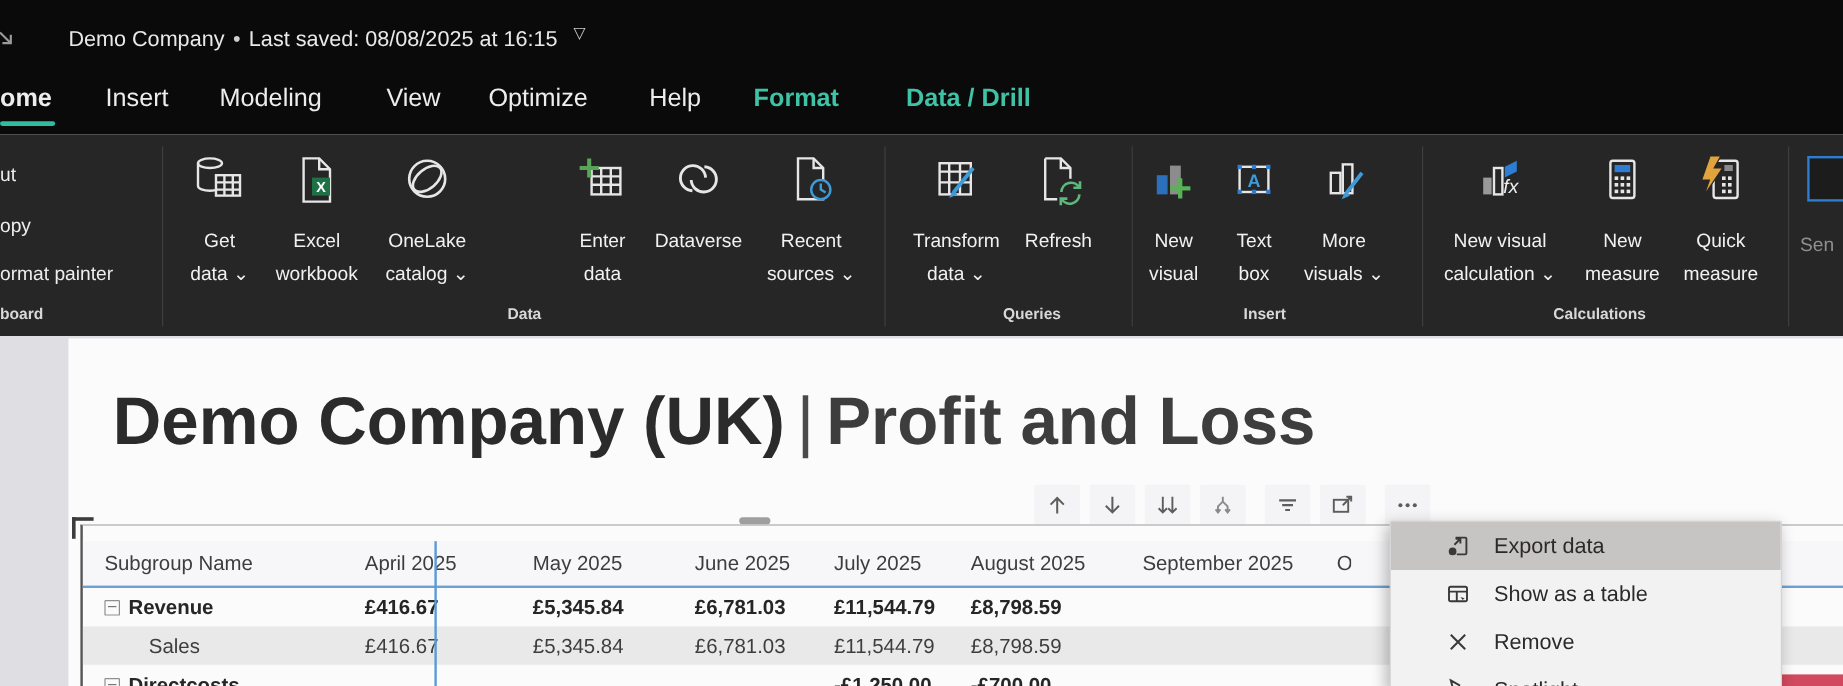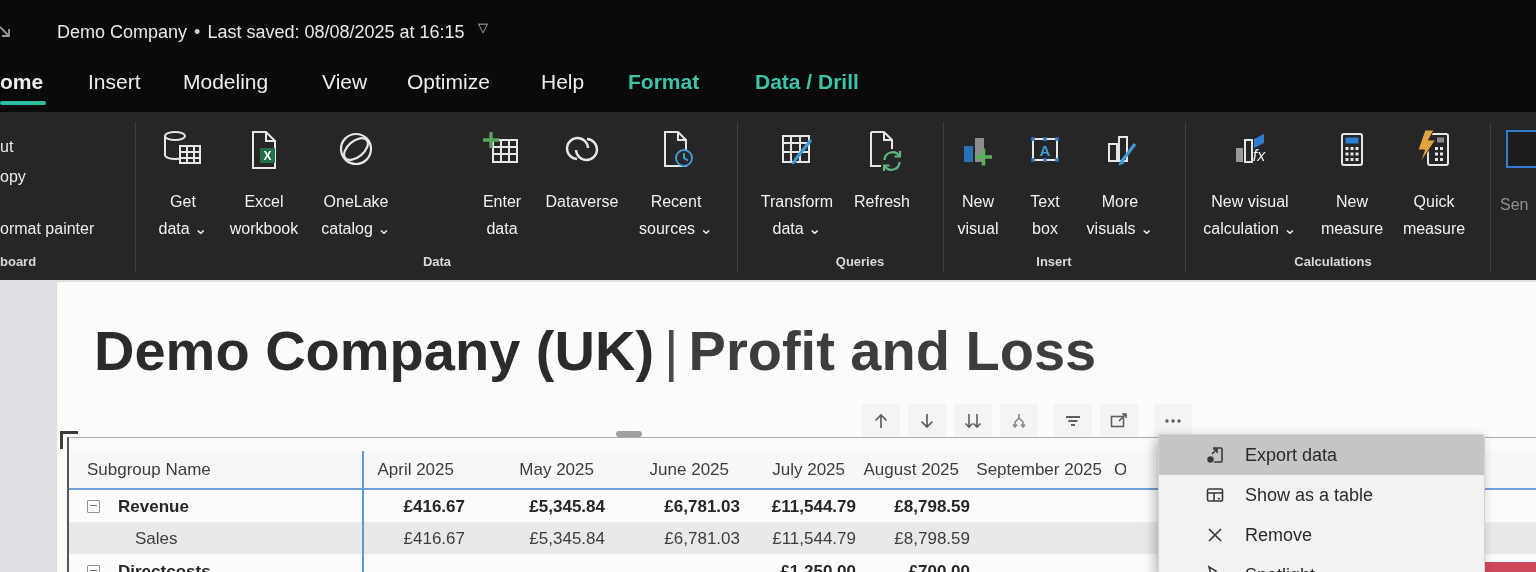--- a/index.html
+++ b/index.html
@@ -44,23 +44,23 @@
   
   .corner-bracket{position:absolute;left:3px;top:149px;width:15px;height:15px;
     border-left:3px solid #3c3c3c;border-top:3px solid #3c3c3c;}
   .drag-handle{position:absolute;left:559px;top:149px;width:26px;height:6px;background:#9f9f9f;border-radius:3px;}
   .visual{position:absolute;left:10px;top:155px;width:1469px;height:135px;overflow:hidden;
     border-left:2px solid #555;border-top:1px solid #ababab;background:#fbfbfc;}
   .vline-blue{position:absolute;left:293px;top:13px;bottom:0;width:2px;background:#5b9bd5;}
   .thead{position:absolute;left:0;top:13px;width:1469px;height:37px;border-bottom:2px solid #6ba1d4;background:#f7f7f9;}
   .th,.td{position:absolute;font-size:17px;color:#3d3d3d;white-space:nowrap;}
   .th{top:9px;}
-  .num{width:150px;text-align:right;}
+  .num{width:150px;}
   .row{position:absolute;left:0;width:1469px;height:32px;}
-  .row .td{top:7px;margin-left:11px;}
+  .row .td{top:7px;}
   .row.alt{background:#e9e9ea;}
   .b{font-weight:bold;color:#262626;}
   .collapse{position:absolute;left:18px;top:10px;width:11px;height:11px;border:1px solid #8f8f8f;border-radius:1px;}
   .collapse:after{content:"";position:absolute;left:2px;right:2px;top:4px;height:1px;background:#777;}
 
   .red-strip{position:absolute;left:1483px;top:562px;width:53px;height:10px;}
 
   
   .ctx{position:absolute;left:1158px;top:434px;width:325px;height:138px;background:#f3f2f2;
     border:1px solid #d4d4d4;box-shadow:-3px 4px 12px rgba(0,0,0,.28);overflow:hidden;border-radius:2px;}
@@ -99,21 +99,21 @@
   </div>
 
   <div class="ribbon">
     <div class="rdiv" style="left:135px"></div>
     <div class="rdiv" style="left:737px"></div>
     <div class="rdiv" style="left:943px"></div>
     <div class="rdiv" style="left:1185px"></div>
     <div class="rdiv" style="left:1490px"></div>
 
     <span class="clip-item" style="top:26px">ut</span>
-    <span class="clip-item" style="top:56px">opy</span>
+    <span class="clip-item" style="top:68px">opy</span>
     <span class="clip-item" style="top:108px">ormat painter</span>
     <span class="rgroup-label" style="left:0px">board</span>
 
     <div class="rbtn" style="left:150px;width:66px">
       <div class="ricon">
         <svg width="46" height="46" viewBox="0 0 46 46" fill="none" stroke="#e6e6e6" stroke-width="2">
           <ellipse cx="15" cy="9" rx="10" ry="4"></ellipse>
             <path d="M5 9v19c0 2.2 4.5 4 10 4s10-1.8 10-4"></path>
           <rect x="20" y="19" width="20" height="17" fill="#262626"></rect>
             <path d="M20 25h20M20 31h20M27 19v17M34 19v17"></path>

